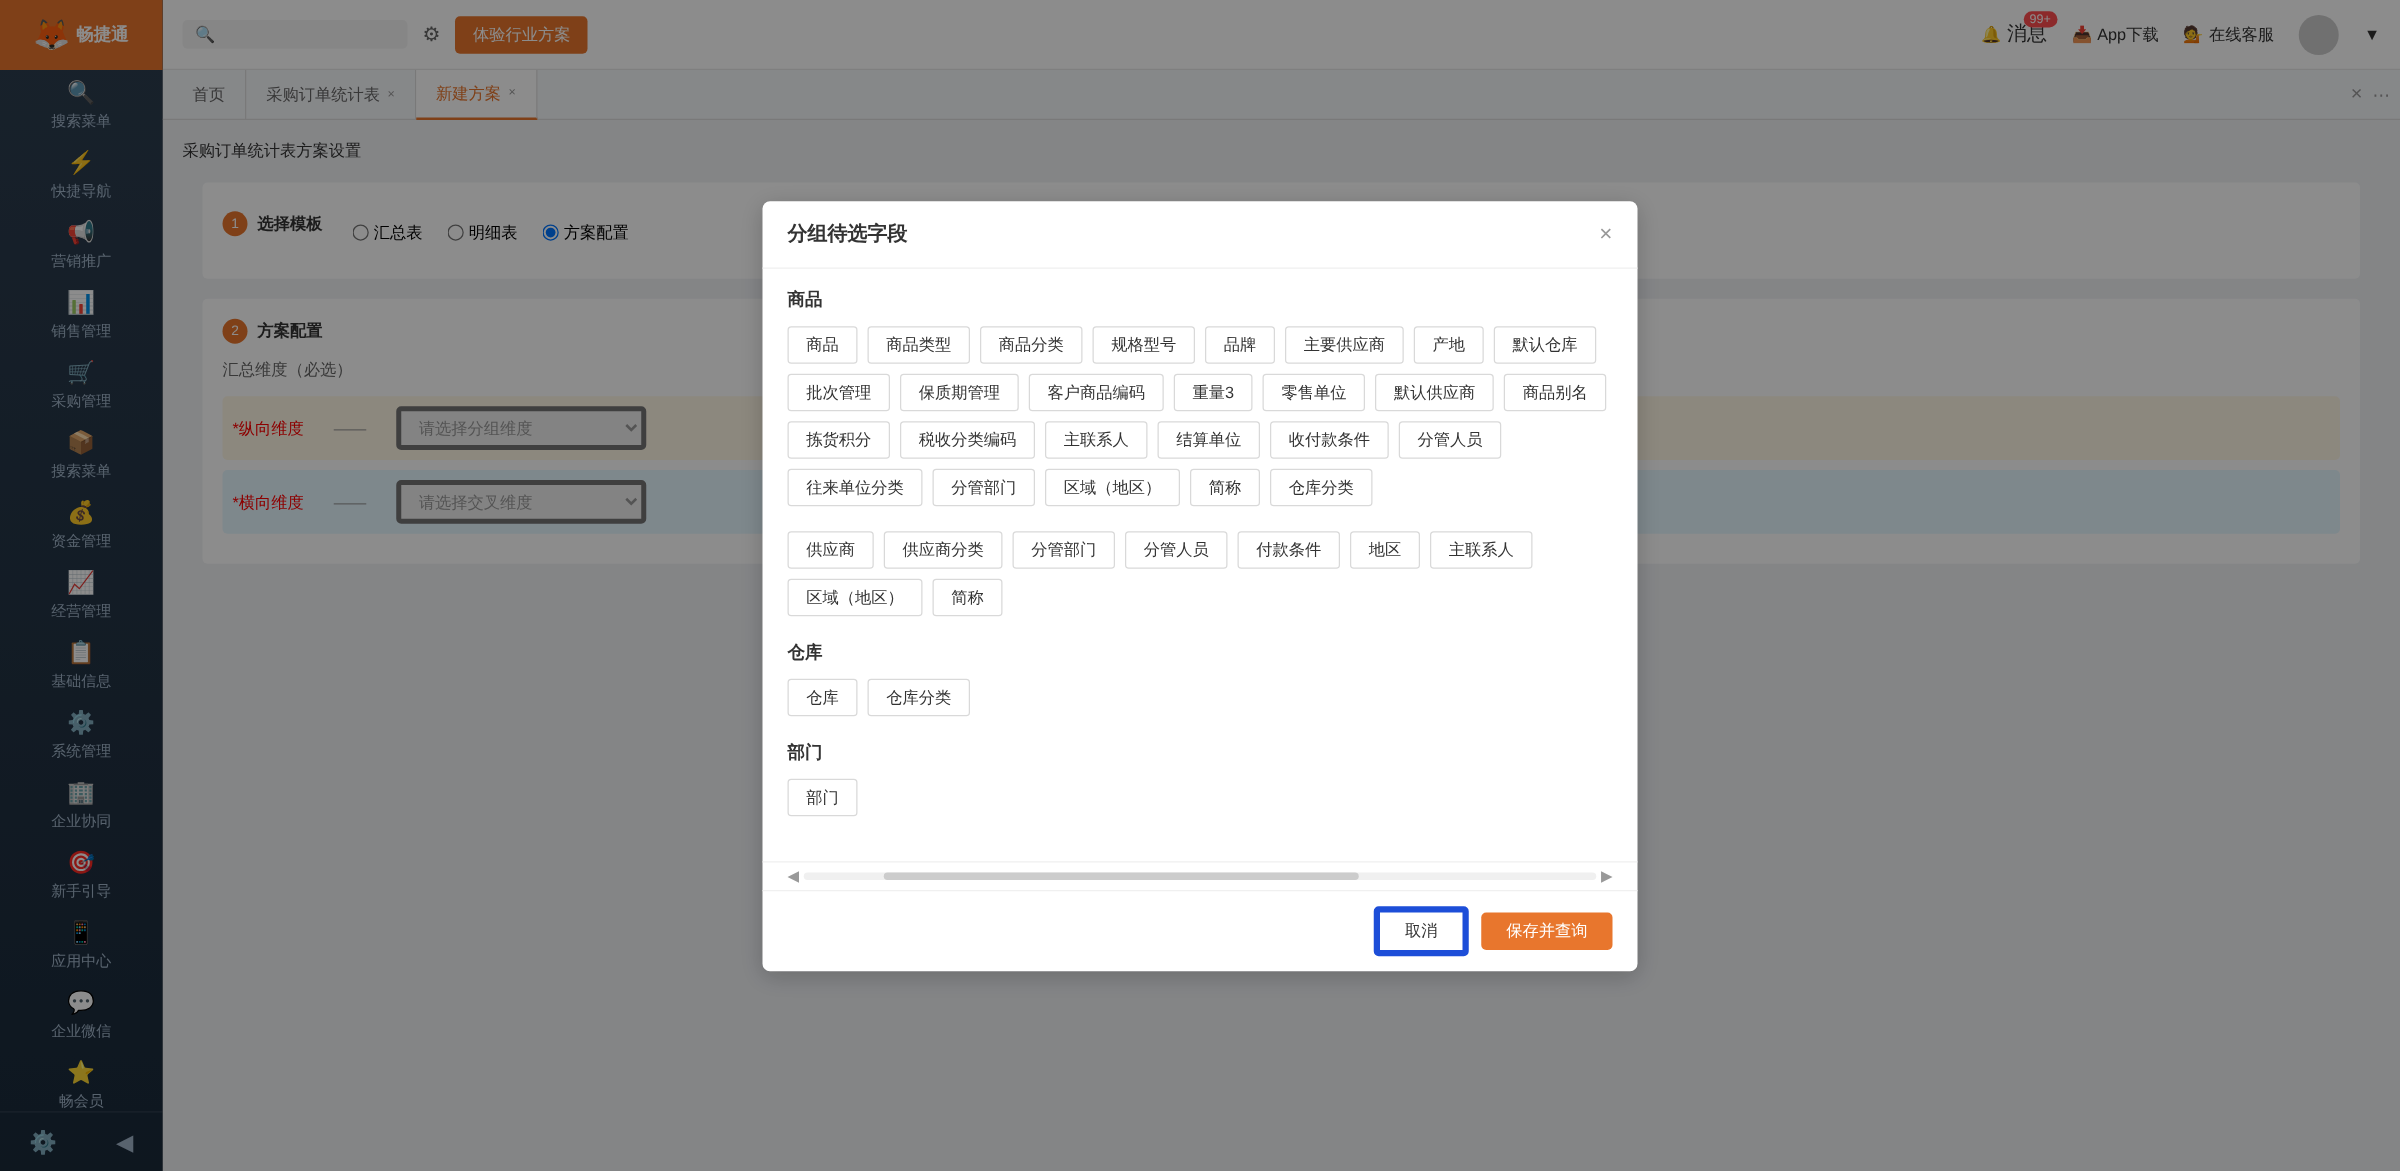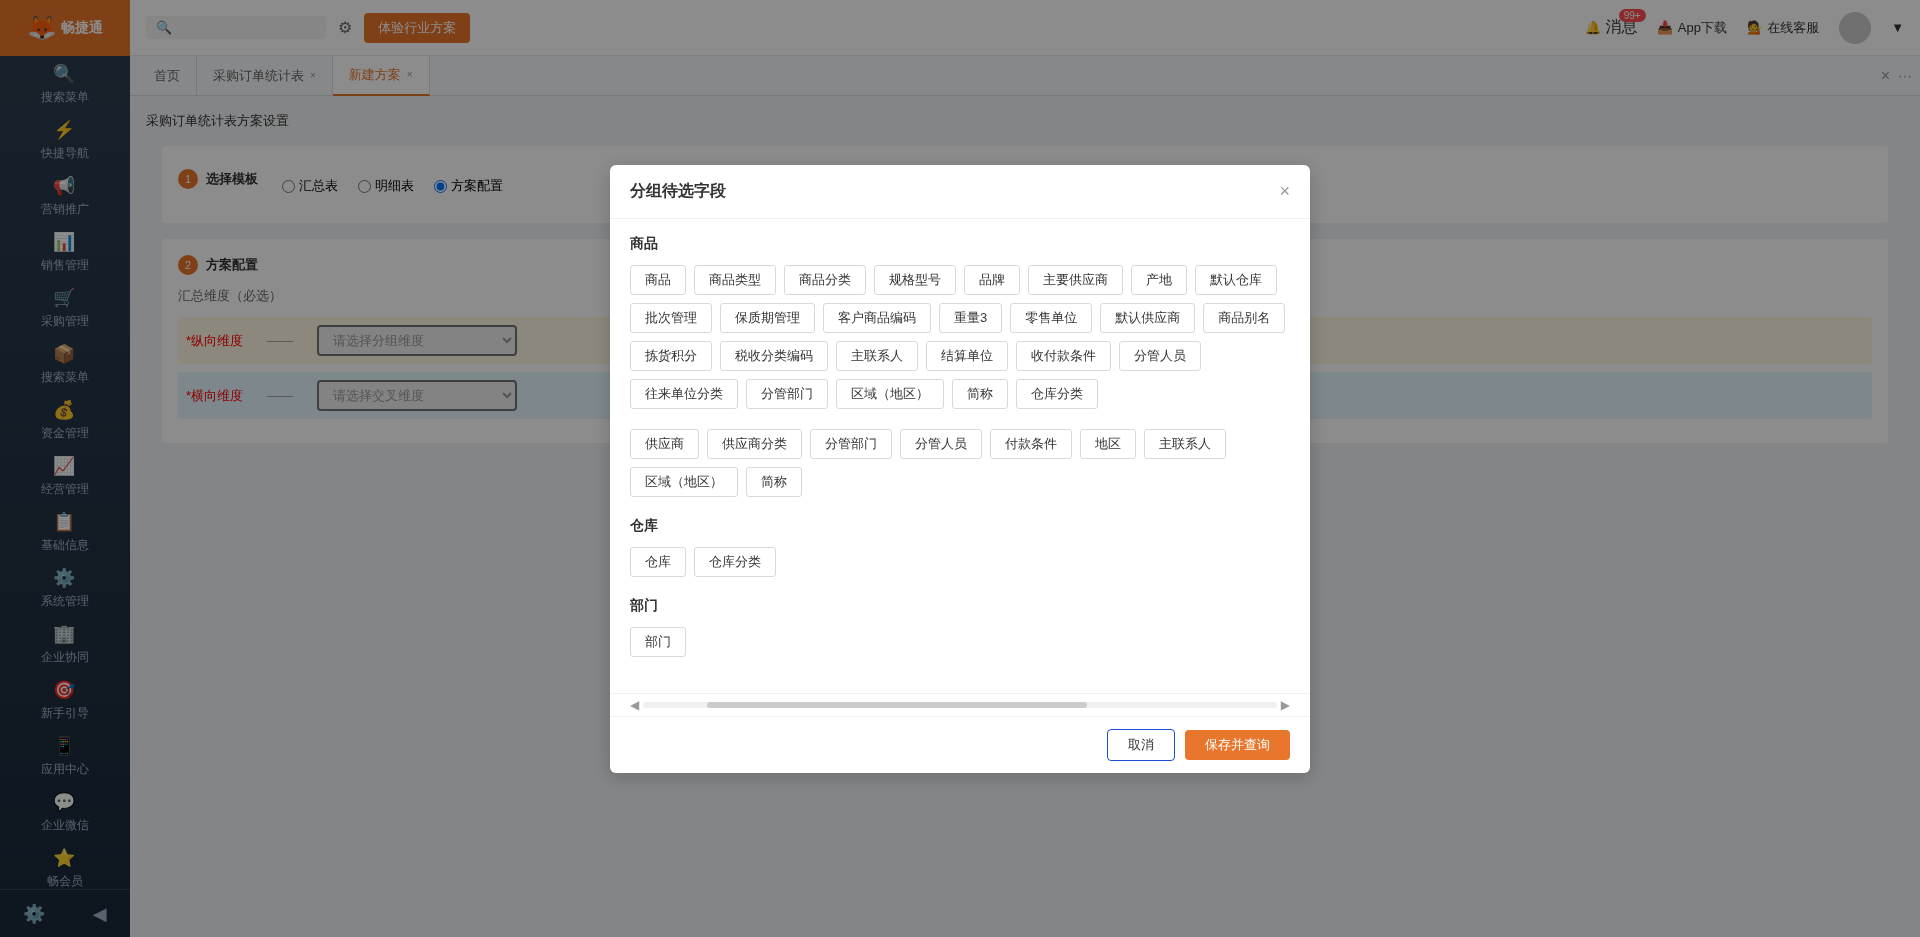--- a/index.html
+++ b/index.html
@@ -122,39 +122,39 @@
       font-size: 13px; color: #333; cursor: pointer; background: white;
     }
 
     
     .modal-body::-webkit-scrollbar { width: 6px; }
     .modal-body::-webkit-scrollbar-track { background: #f5f5f5; }
     .modal-body::-webkit-scrollbar-thumb { background: #ccc; border-radius: 3px; }
 
     
     .btn-cancel {
-      padding: 6px 20px; border: 1px solid #1d4ed8; border-radius: 4px;
+      padding: 6px 20px; border: 5px solid #1d4ed8; border-radius: 4px;
       background: white; cursor: pointer; color: #333; font-size: 13px;
     }
     .btn-save {
       padding: 6px 20px; border: none; border-radius: 4px;
       background: #e8762d; color: white; cursor: pointer; font-size: 13px;
     }
 
     
     .bg-section {
       background: white; margin: 16px; border-radius: 4px; padding: 16px;
     }
     .radio-group { display: flex; gap: 20px; align-items: center; }
-    .radio-label { display: flex; align-items: center; gap: 4px; font-size: 13px; cursor: pointer; margin-top: 15px; }
+    .radio-label { display: flex; gap: 4px; font-size: 13px; cursor: pointer; margin-top: 15px; }
     .form-row { display: flex; align-items: center; gap: 16px; margin-bottom: 12px; }
     .form-label { color: #666; font-size: 13px; }
     .form-required { color: red; }
     .select-input {
-      border: 2px solid #737373; border-radius: 4px; padding: 5px 28px 5px 10px;
+      border: 4px solid #737373; border-radius: 4px; padding: 5px 28px 5px 10px;
       font-size: 13px; color: #999; cursor: pointer; min-width: 200px;
     }
   </style>
 </head>
 <body>
 
 <div class="overlay"></div>
 
 <div class="sidebar">
   <div class="sidebar-logo">

